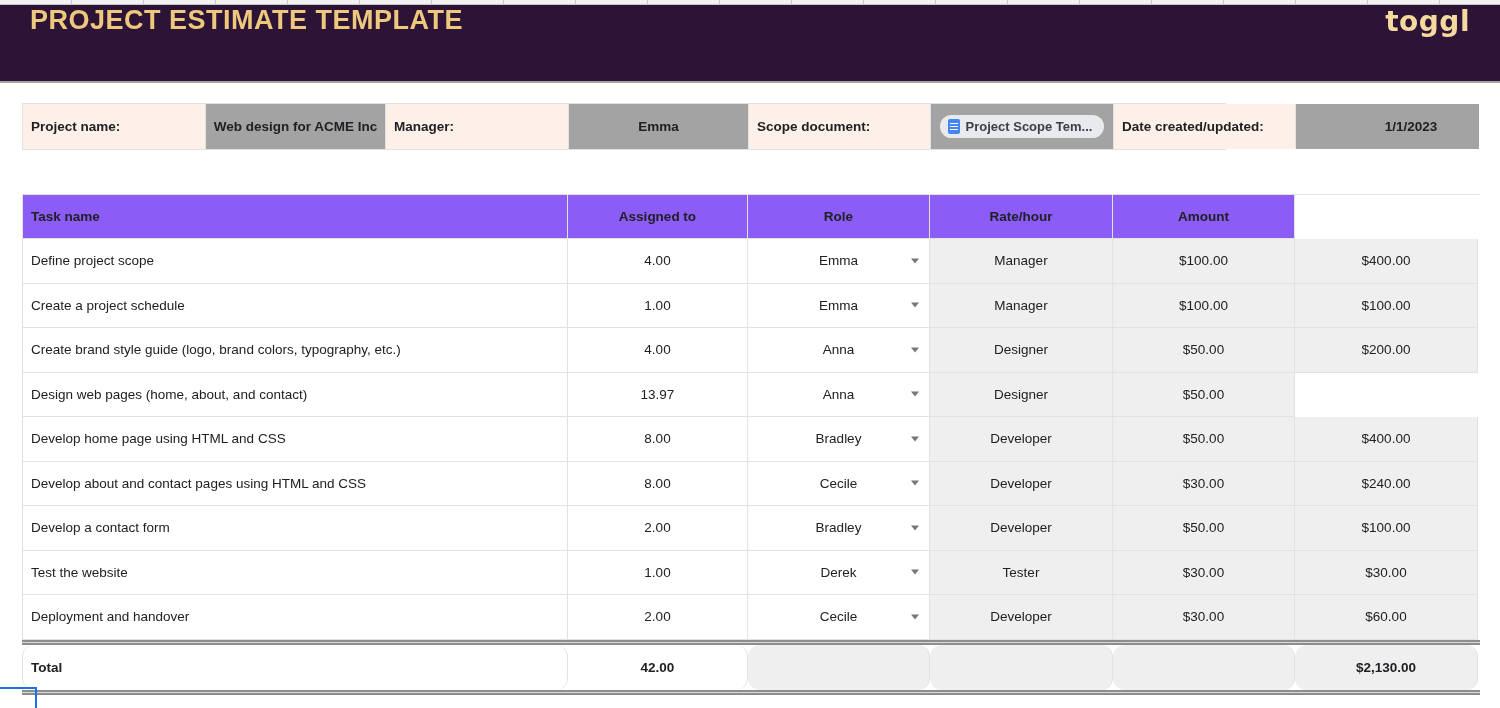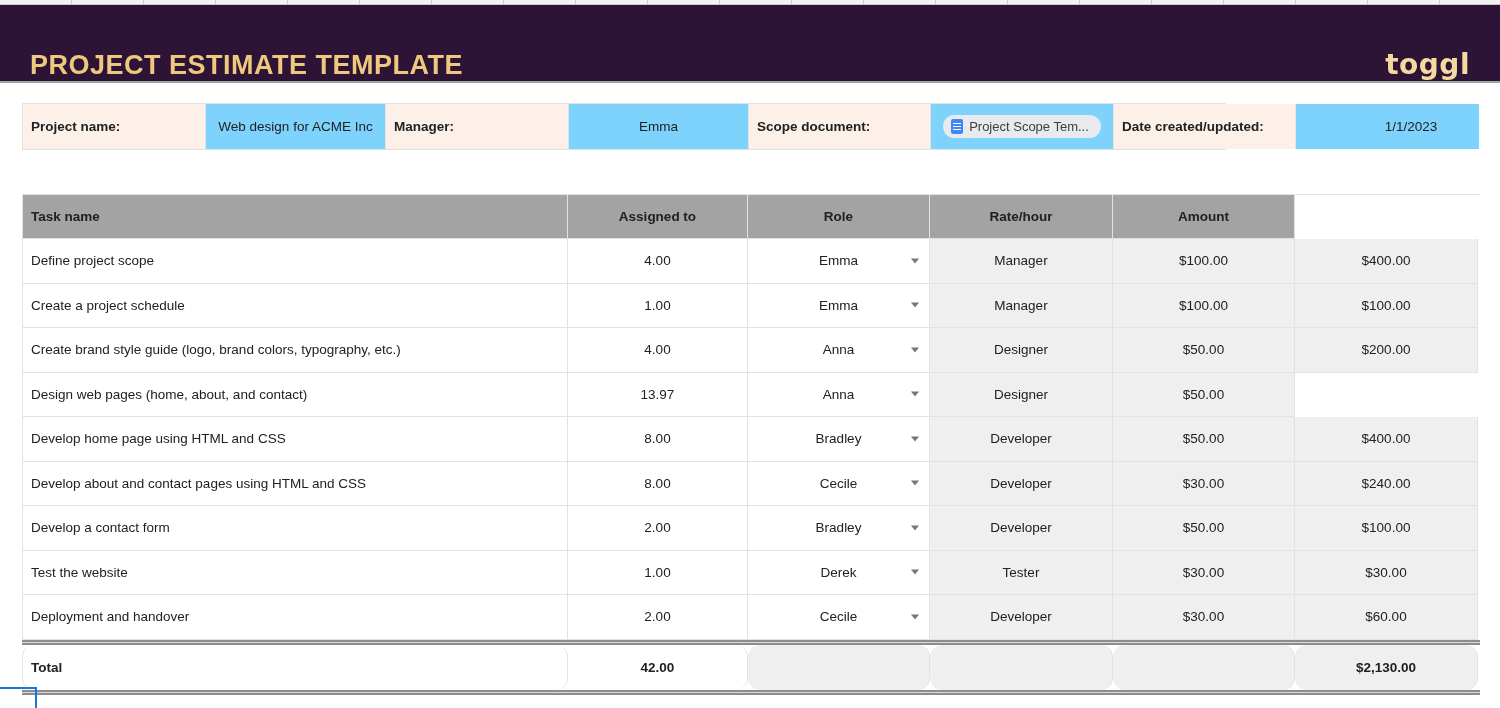--- a/index.html
+++ b/index.html
@@ -6,49 +6,49 @@
   html,body { width:1500px; height:708px; background:#ffffff; overflow:hidden; position:relative;
     font-family:"Liberation Sans", sans-serif; color:#202124; }
 
   
   .top-strip { position:absolute; top:0; left:0; width:1500px; height:5px; background:#f2f2f2;
     border-bottom:1px solid #c9c9c9;
     background-image:repeating-linear-gradient(to right, transparent 0 71px, #c9c9c9 71px 72px); }
 
   
   .banner { position:absolute; top:5px; left:0; width:1500px; height:78px; background:#2d1335;
-    display:flex; align-items:flex-end; justify-content:space-between; padding:0 30px;
+    display:flex; align-items:flex-start; justify-content:space-between; padding:0 30px;
     border-bottom:2px solid #a3a3a3;gap:40px; }
   .banner h1 { font-size:27px; font-weight:bold; letter-spacing:.5px; color:#eec87c; }
   .logo { font-family:"DejaVu Sans", sans-serif; font-size:28px; font-weight:800; letter-spacing:.5px; color:#f5daa0; }
 
   
   .info-bar { position:absolute; top:103px; left:22px; width:1204px; height:47px; display:grid;
     grid-template-columns:183px 180px 183px 180px 182px 183px 182px 183px;
     border:1px solid #e2e2e2; }
   .ib-cell { display:flex; align-items:center; font-size:13.5px; border-right:1px solid #e2e2e2; overflow:hidden; white-space:nowrap; }
   .ib-cell:last-child { border-right:none;padding-left:47px; }
   .ib-label { background:#fdf0e9; font-weight:bold; padding-left:8px; }
-  .ib-value { background:#7dd3fc; justify-content:center; }
+  .ib-value { background:#a3a3a3; justify-content:center;font-weight:bold; }
   .chip { display:inline-flex; align-items:flex-start; gap:6px; background:#e8eaed; border-radius:14px;
     padding:4px 12px 4px 8px; font-size:13px; color:#3c4043; cursor:pointer; }
   .doc-icon { display:inline-block; width:12px; height:15px; background:#4285f4; border-radius:2px;
     position:relative; }
   .doc-icon::before { content:""; position:absolute; left:2px; right:2px; top:4px; height:8px;
     background:repeating-linear-gradient(to bottom, #ffffff 0 1px, transparent 1px 3px); }
 
   
   .sheet { position:absolute; top:194px; left:22px; width:1458px; }
   .trow { display:grid; grid-template-columns:546px 180px 182px 183px 182px 183px; height:44.5px; }
   .trow.thead { height:45px; border-top:1px solid #e2e2e2; }
   .td { display:flex; align-items:center; justify-content:center; font-size:13.5px; background:#fff;
     border-right:1px solid #e2e2e2; border-bottom:1px solid #e2e2e2; overflow:hidden; white-space:nowrap; }
   .td:first-child { border-left:1px solid #e2e2e2; }
   .td.left { justify-content:flex-start; padding-left:8px; }
-  .td.hdr { background:#a3a3a3; font-weight:bold;text-align:right; }
+  .td.hdr { background:#8b5cf6; font-weight:bold;text-align:right; }
   .td.gray { background:#efefef; }
   .td.bold { font-weight:bold; }
   .td.assignee { position:relative; cursor:pointer; }
   .dd-arrow { position:absolute; right:10px; top:50%; transform:translateY(-50%);
     width:0; height:0; border-left:4px solid transparent; border-right:4px solid transparent;
     border-top:5px solid #777777; }
   .thick-bar { height:5px; background:linear-gradient(to bottom,#8d8d8d 0 2px,#dadada 2px 3px,#8d8d8d 3px 5px); }
   .trow.total { height:45px; }
   .trow.total .td { border-bottom:none;border-radius:12px; }
 

